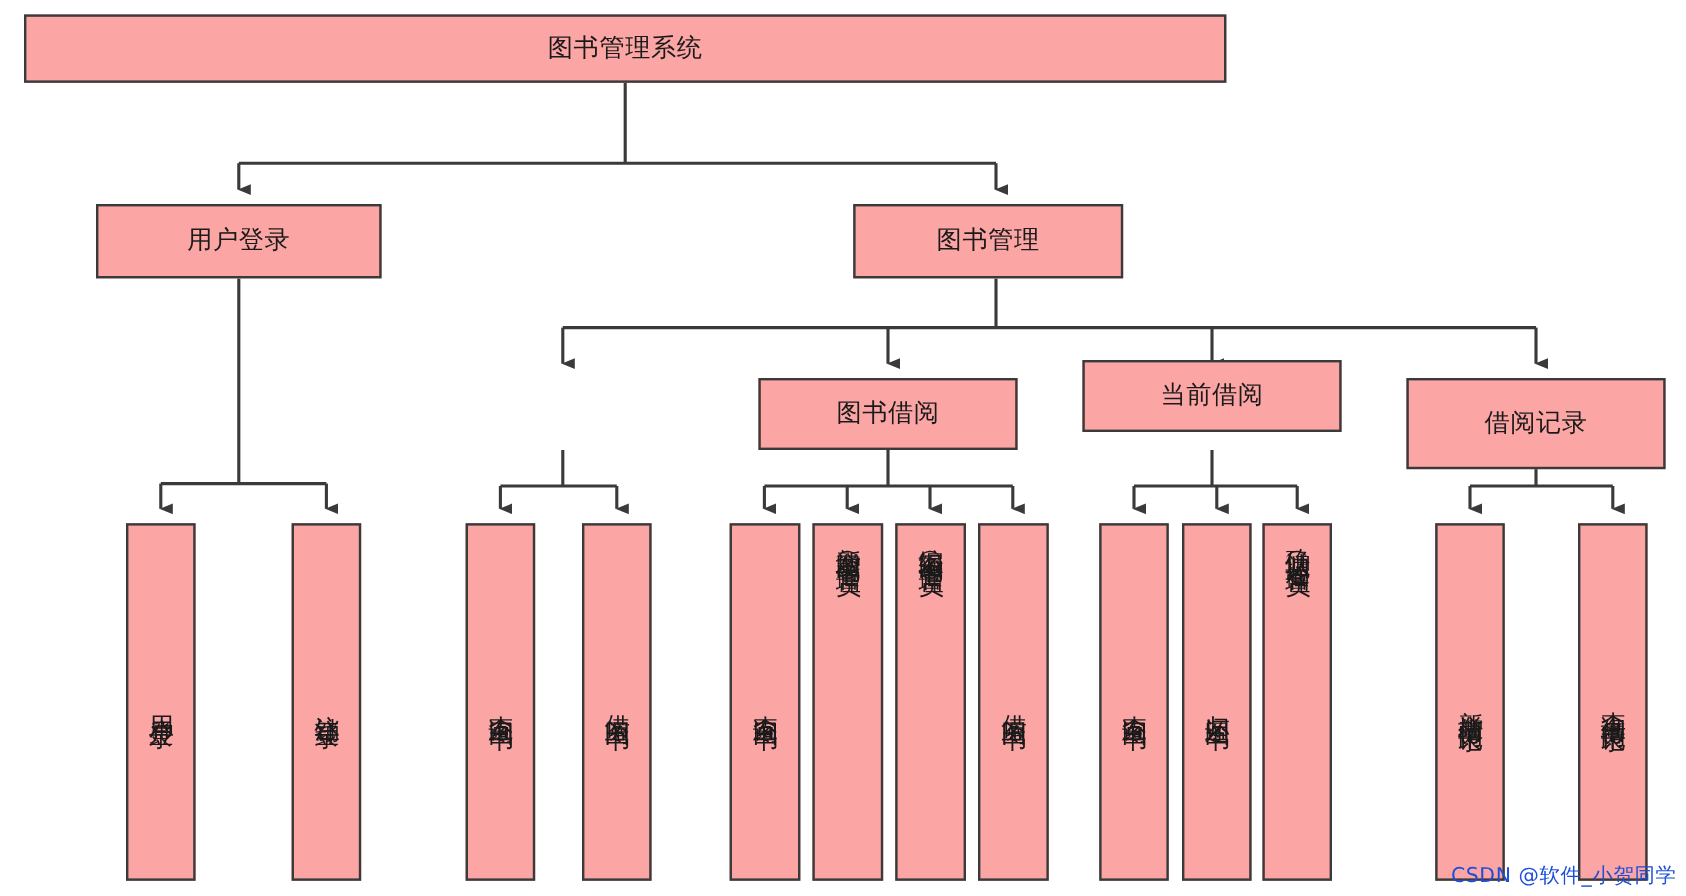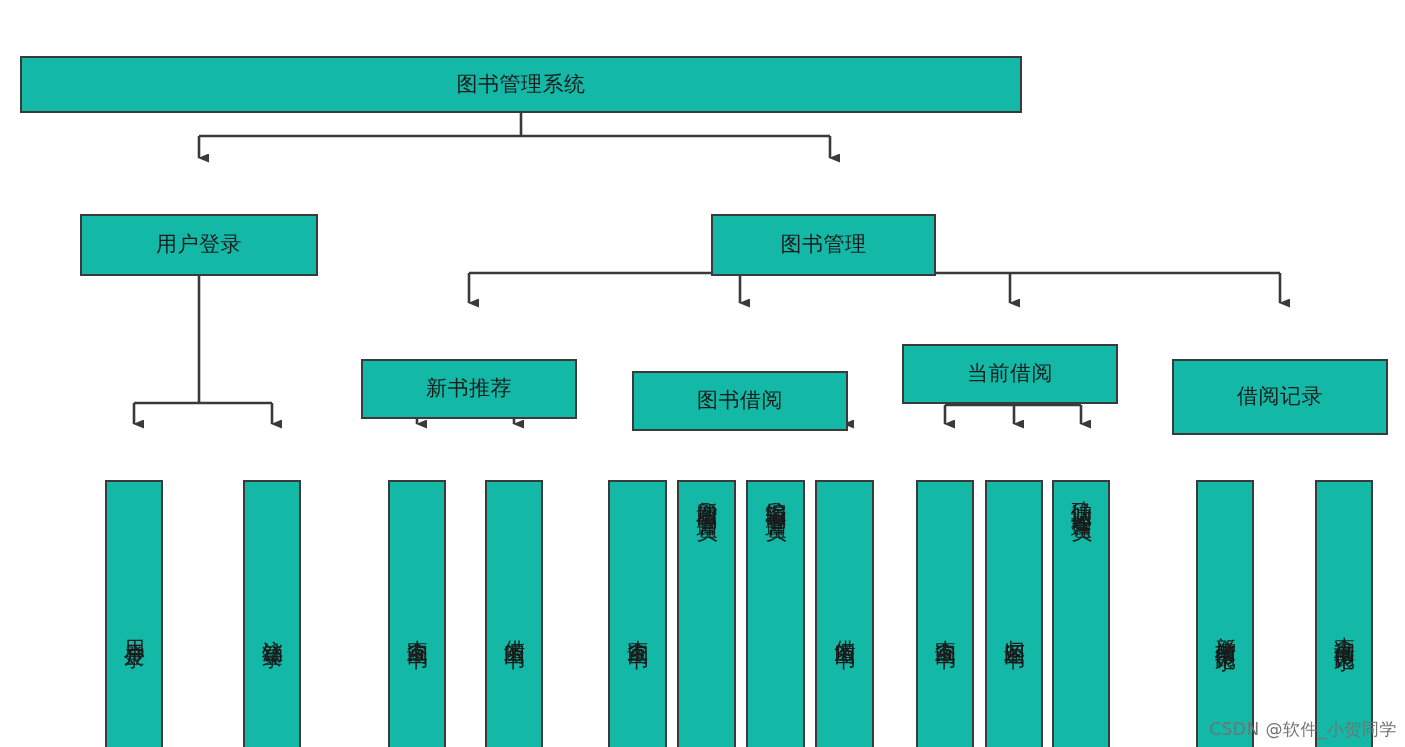--- a/index.html
+++ b/index.html
@@ -23,27 +23,26 @@
     position: absolute;
     left: 0;
     top: 0;
     width: 1405px;
     height: 747px;
     pointer-events: none;
   }
   .node {
     position: absolute;
     box-sizing: border-box;
-    background: #14b8a6;
+    background: #fca5a5;
     border: 2.2px solid #3a3a3a;
     display: flex;
     align-items: center;
     justify-content: center;
     color: #1a1a1a;
-    margin-top: 44px;
   }
   .node.horiz {
     text-align: center;
   }
   .node.horiz .node-label {
     font-size: 21px;
     line-height: 1.1;
     letter-spacing: 0.5px;
     white-space: nowrap;
   }
@@ -59,21 +58,21 @@
     letter-spacing: 3px;
     line-height: 1.0;
     white-space: nowrap;
     display: block;
   }
   .watermark {
     position: absolute;
     right: 8px;
     bottom: 6px;
     font-size: 17px;
-    color: #737373;
+    color: #1d4ed8;
     letter-spacing: 0.5px;
     white-space: nowrap;
     user-select: none;
   }
 </style>
 </head>
 <body>
 
 <div id="diagram-root">
 
@@ -133,24 +132,21 @@
     <span class="node-label">图书管理系统</span>
   </div>
 
   <div class="node horiz" id="node-l2-0" style="left: 80px; top: 170px; width: 238px; height: 62px;">
     <span class="node-label">用户登录</span>
   </div>
   <div class="node horiz" id="node-l2-1" style="left: 711px; top: 170px; width: 225px; height: 62px;">
     <span class="node-label">图书管理</span>
   </div>
 
-  <div class="node horiz" id="node-l3-0" style="left: 361px; top: 315px; width: 216px; height: 60px;">
-    <span class="node-label">新书推荐</span>
-  </div>
-  <div class="node horiz" id="node-l3-1" style="left: 632px; top: 327px; width: 216px; height: 60px;">
+  <div class="node horiz" id="node-l3-1" style="left: 632px; top: 315px; width: 216px; height: 60px;">
     <span class="node-label">图书借阅</span>
   </div>
   <div class="node horiz" id="node-l3-2" style="left: 902px; top: 300px; width: 216px; height: 60px;">
     <span class="node-label">当前借阅</span>
   </div>
   <div class="node horiz" id="node-l3-3" style="left: 1172px; top: 315px; width: 216px; height: 76px;">
     <span class="node-label">借阅记录</span>
   </div>
 
   <div class="node vert" id="node-leaf-0" style="left: 105px; top: 436px; width: 58px; height: 298px; align-items: center;">

